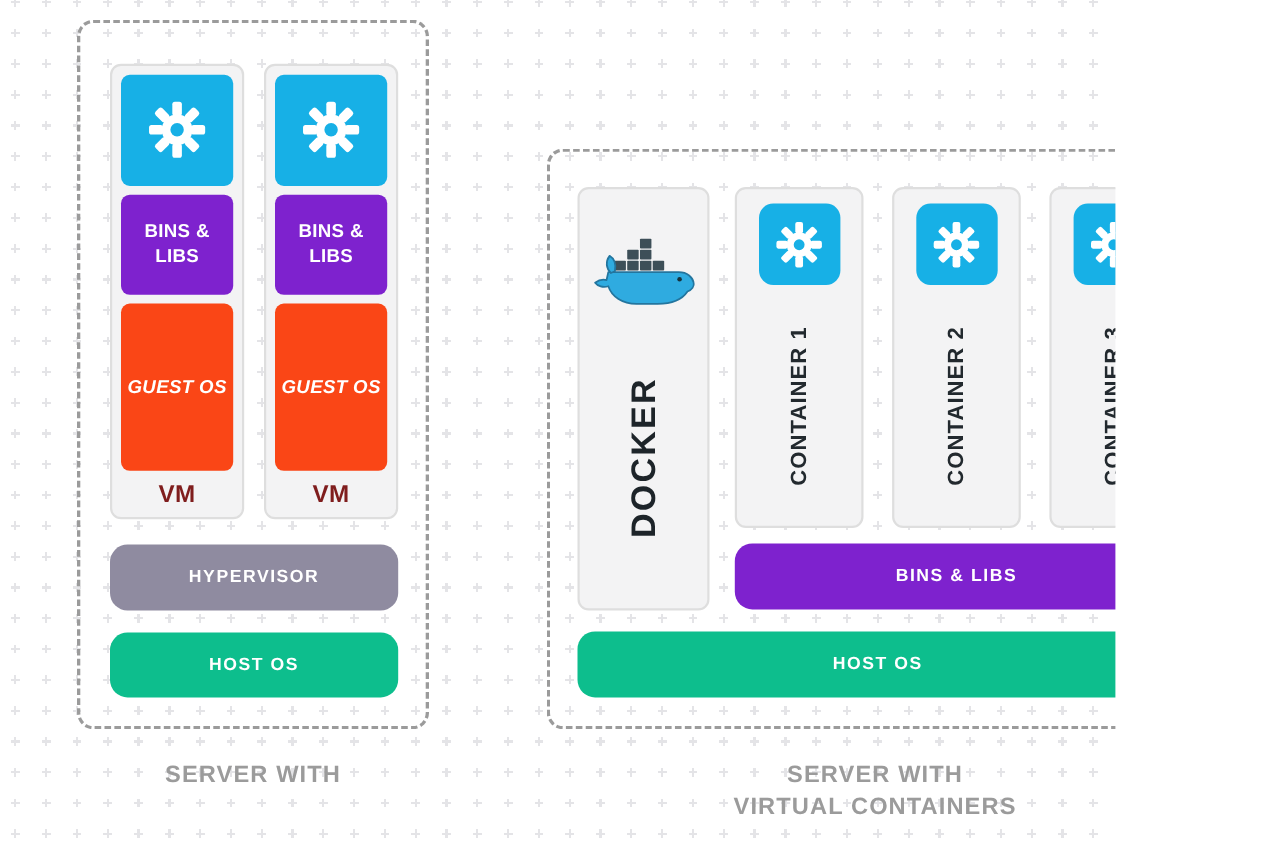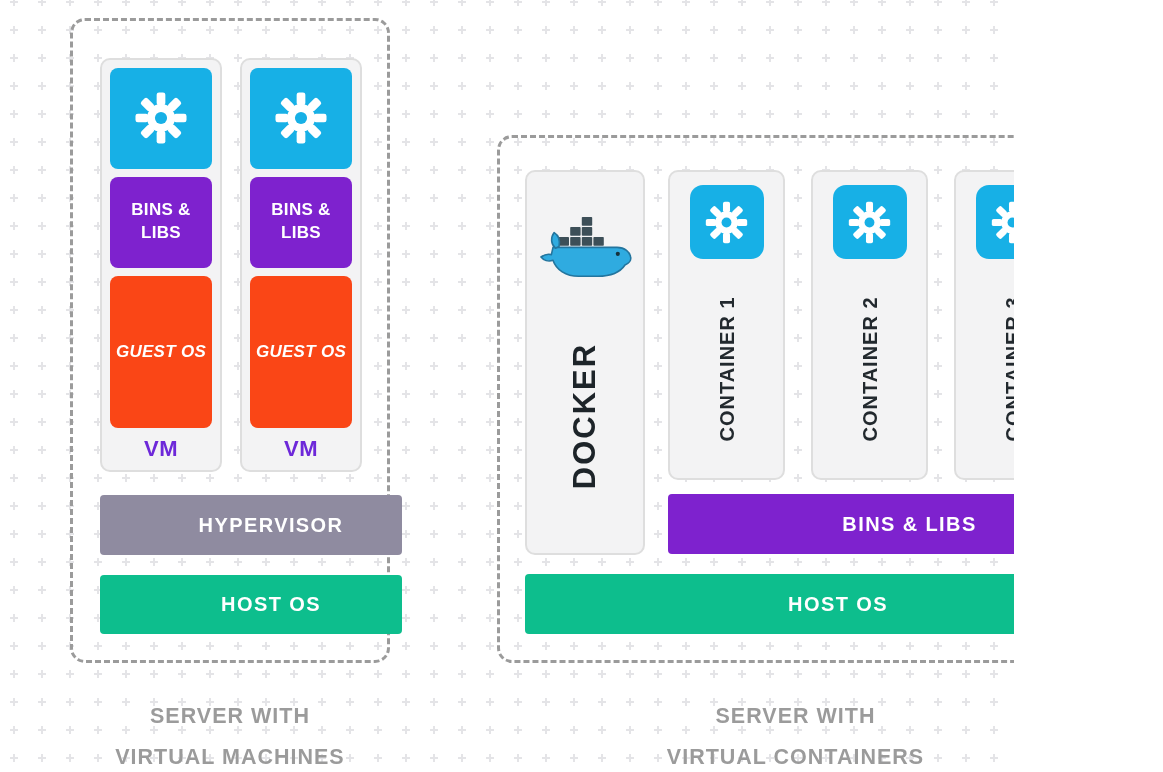--- a/index.html
+++ b/index.html
@@ -34,24 +34,24 @@
     display:flex;flex-direction:column;gap:8px;padding:8px;box-sizing:border-box;
   }
   .vm-col.a{left:30px;} .vm-col.b{left:170px;}
 
   .block{display:flex;align-items:center;justify-content:center;color:#fff;font-weight:700;
          text-align:center;border-radius:8px;}
   .app-block{background:var(--blue,#17b0e6);height:102px;}
   .bins-block{background:var(--purple,#7e22ce);height:92px;font-size:17px;line-height:1.35;padding:0 12px;letter-spacing:.3px;}
   .guest-block{background:var(--orange,#fa4616);height:154px;font-size:17px;line-height:1.4;letter-spacing:.3px;font-style:italic;}
   .vm-label{flex:1;display:flex;align-items:center;justify-content:center;
-            font-size:22px;font-weight:800;color:#6d28d9;letter-spacing:.5px;}
+            font-size:22px;font-weight:800;color:#7f1d1d;letter-spacing:.5px;}
 
   .bar{position:absolute;display:flex;align-items:center;justify-content:center;color:#fff;
-       font-weight:700;font-size:20px;letter-spacing:1.4px;border-radius:4px;padding-left:40px;}
+       font-weight:700;font-size:16px;letter-spacing:1.4px;border-radius:16px;}
   .hypervisor-bar{left:30px;top:477px;width:262px;height:60px;background:var(--hypervisor,#8f8ba0);}
   .hostos-bar-left{left:30px;top:557px;width:262px;height:59px;background:var(--green,#0dbe8d);}
   .bins-bar{left:171px;top:359px;width:403px;height:60px;background:var(--purple,#7e22ce);}
   .hostos-bar-right{left:28px;top:439px;width:546px;height:60px;background:var(--green,#0dbe8d);}
 
   .col{position:absolute;top:35px;background:#f3f3f4;border:2px solid #dedede;border-radius:10px;
        display:flex;flex-direction:column;align-items:center;box-sizing:border-box;}
   .docker-col{left:28px;width:120px;height:385px;}
   .cont-col{width:117px;height:310px;}
   .cont-col.c1{left:171px;} .cont-col.c2{left:314px;} .cont-col.c3{left:457px;}
@@ -66,21 +66,21 @@
   .vwrap{flex:1;position:relative;width:100%;}
   .vtext{position:absolute;top:50%;left:50%;transform:translate(-50%,-50%) rotate(-90deg);
          white-space:nowrap;font-weight:700;color:#22292e;}
   .vtext.docker{font-size:31px;font-weight:800;letter-spacing:2px;color:#1d2429;}
   .vtext.container{font-size:20px;letter-spacing:1px;}
 
   .caption{position:absolute;text-align:center;color:#9b9b9b;font-weight:700;
            font-size:21.5px;letter-spacing:1px;line-height:1.34;width:100%;}
   .caption.left-cap{top:672px;}
   .caption.right-cap{top:555px;}
-  .caption span{display:block;margin-top:12px;}
+  .caption span{display:block;}
 </style>
 </head>
 <body>
 
 <svg width="0" height="0" style="position:absolute" aria-hidden="true">
   <defs>
     <g id="gearG">
       <g fill="#ffffff">
         <circle r="24"></circle>
         <rect x="-7.5" y="-44" width="15" height="22" rx="4"></rect>
@@ -124,21 +124,20 @@
       <div class="block bins-block">BINS &amp; LIBS</div>
       <div class="block guest-block">GUEST OS</div>
       <div class="vm-label">VM</div>
     </div>
 
     <div class="bar hypervisor-bar">HYPERVISOR</div>
     <div class="bar hostos-bar-left">HOST OS</div>
 
     <div class="caption left-cap">
       <span>SERVER WITH</span>
-      <span>VIRTUAL MACHINES</span>
     </div>
   </div>
 
   <div class="group right">
     <div class="dashed right-box"></div>
 
     <div class="col docker-col">
       <svg class="whale" width="96" height="66" viewBox="0 0 120 82">
         <g fill="#3d4f58">
           <rect x="27" y="31" width="13" height="11" rx="1"></rect>

